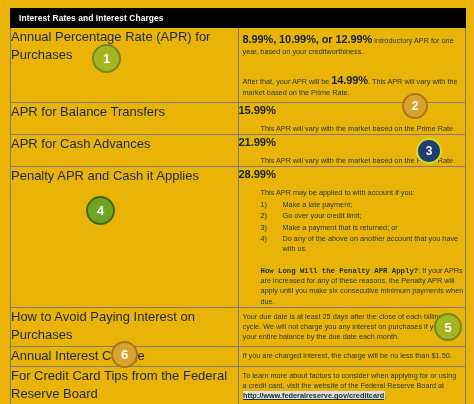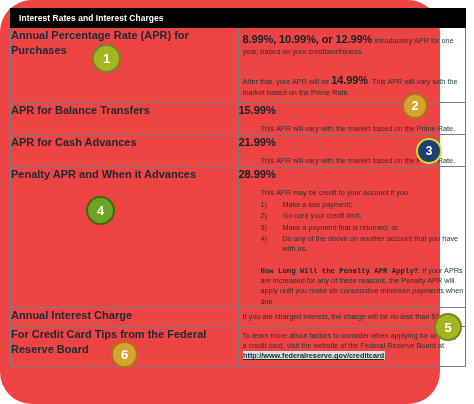--- a/index.html
+++ b/index.html
@@ -8,26 +8,25 @@
     background: #ffffff;
   }
   body {
     width: 474px;
     height: 404px;
     font-family: "Liberation Sans", sans-serif;
     overflow: hidden;
   }
   .page {
     position: relative;
-    width: 440px;
+    width: 474px;
     height: 404px;
-    background: #ef4444;
+    background: #eab308;
     box-sizing: border-box;
     padding: 8px 6px 6px 10px;
-    border-radius: 32px;
   }
   .schumer-table {
     width: 456px;
     border-collapse: collapse;
     table-layout: fixed;
     border: 1px solid #7d7d7d;
   }
   .schumer-table td, .schumer-table th {
     border: 1px solid #7d7d7d;
     vertical-align: top;
@@ -39,22 +38,22 @@
     font-size: 8.4px;
     font-weight: bold;
     letter-spacing: 0.1px;
     text-align: left;
     padding: 4px 0 4px 8px;
     border: 1px solid #000000;
     height: 9px;
   }
   .label-cell {
     width: 118px;
-    font-size: 11px;
-    font-weight: bold;
+    font-size: 13px;
+    font-weight: normal;
     color: #1b2a36;
     line-height: 1.38;
     padding: 5px 5px 5px 7px;
     position: relative;
   }
   .body-cell {
     font-size: 7.3px;
     color: #1b3a33;
     line-height: 1.4;
     padding: 5px 7px 5px 8px;
@@ -195,39 +194,45 @@
       <tr>
         <td class="label-cell">APR for Cash Advances</td>
         <td class="body-cell">
           <span class="rate-big">21.99%</span>
           <div class="gap-sm"></div>
           <p class="para para-indent">This APR will vary with the market based on the Prime Rate.</p>
         </td>
       </tr>
 
       <tr>
-        <td class="label-cell">Penalty APR and When it Advances</td>
+        <td class="label-cell">Penalty APR and Cash it Applies</td>
         <td class="body-cell">
           <span class="rate-big">28.99%</span>
           <div class="gap-sm"></div>
-          <p class="para para-indent">This APR may be credit to your account if you:</p>
+          <p class="para para-indent">This APR may be applied to with account if you:</p>
           <ol class="reasons">
             <li><span class="num">1)</span><span>Make a late payment;</span></li>
-            <li><span class="num">2)</span><span>Go card your credit limit;</span></li>
+            <li><span class="num">2)</span><span>Go over your credit limit;</span></li>
             <li><span class="num">3)</span><span>Make a payment that is returned; or</span></li>
             <li><span class="num">4)</span><span>Do any of the above on another account that you have with us.</span></li>
           </ol>
           <div class="gap"></div>
           <div class="gap-sm"></div>
           <p class="para para-indent">
             <span class="strong-lead">How Long Will the Penalty APR Apply?</span><span>: If your APRs are increased for any of these reasons, the Penalty APR will apply until you make six consecutive minimum payments when due.</span>
           </p>
         </td>
       </tr>
 
+      <tr>
+        <td class="label-cell">How to Avoid Paying Interest on Purchases</td>
+        <td class="body-cell">
+          <p class="para">Your due date is at least 25 days after the close of each billing cycle. We will not charge you any interest on purchases if you pay your entire balance by the due date each month.</p>
+        </td>
+      </tr>
 
       <tr>
         <td class="label-cell">Annual Interest Charge</td>
         <td class="body-cell">
           <p class="para">If you are charged interest, the charge will be no less than $1.50.</p>
         </td>
       </tr>
 
       <tr>
         <td class="label-cell">For Credit Card Tips from the Federal Reserve Board</td>

